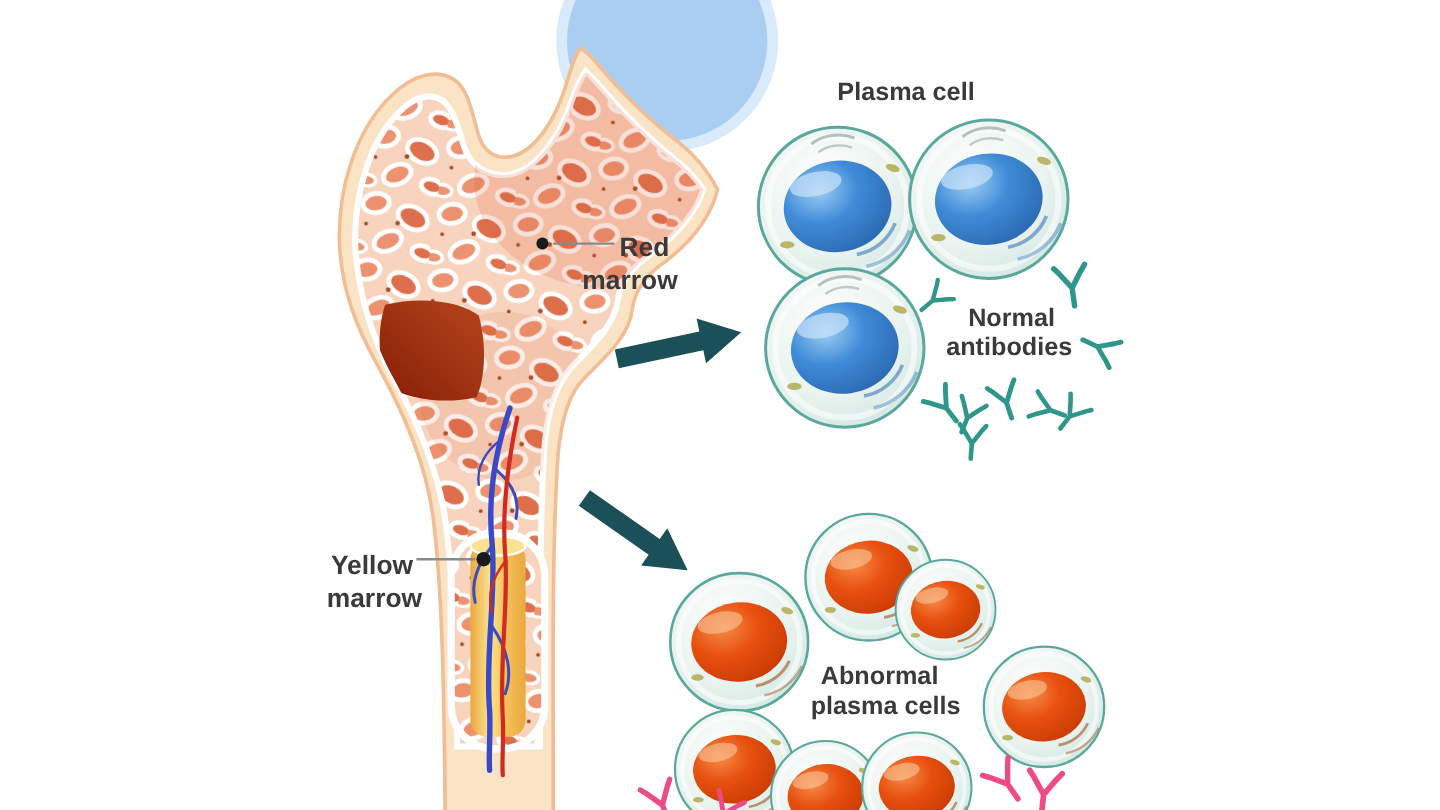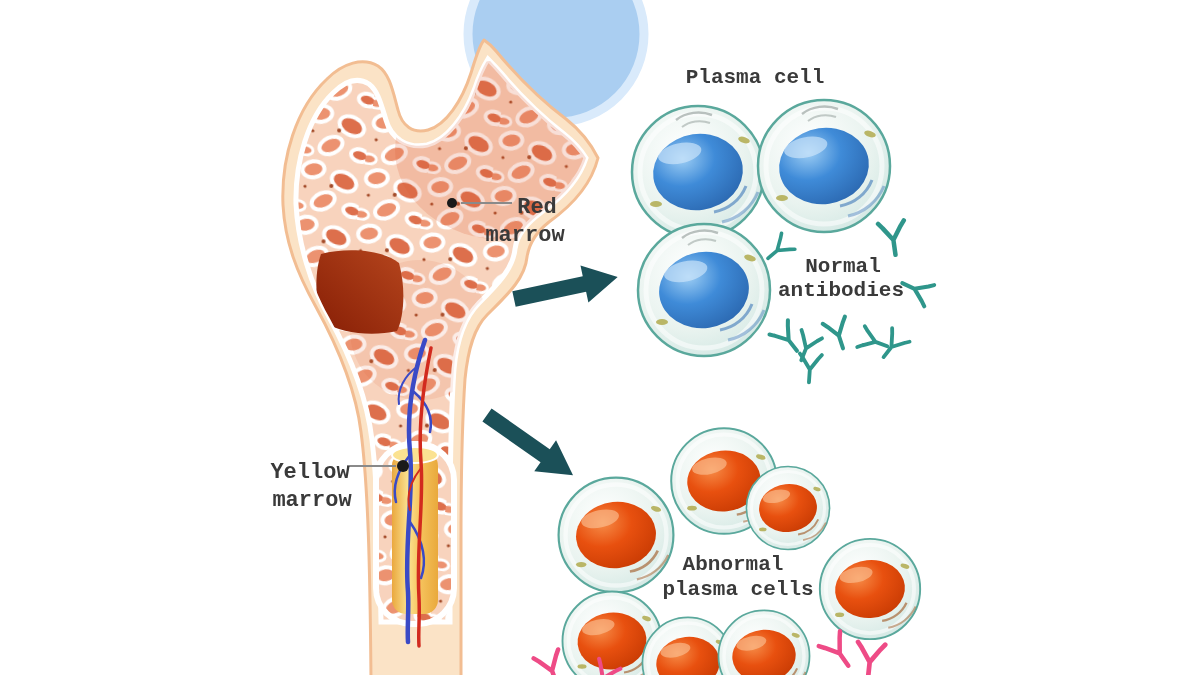--- a/index.html
+++ b/index.html
@@ -1,17 +1,17 @@
 <!DOCTYPE html>
 <html style="--c-background: #ffffff; --c-bone-cortical: #fbe3c6; --c-bone-border: #f2bd92; --c-spongy-bg: #f8d3bd; --c-trabecula: #ec9270; --c-trabecula-dark: #dd6f4c; --c-lesion-light: #b5451d; --c-lesion-dark: #871e05; --c-cartilage: #aacef1; --c-cartilage-border: #d9eafb; --c-yellow-marrow: #f6c45e; --c-yellow-marrow-light: #fbe291; --c-vein: #3a4ac6; --c-artery: #d22a1e; --c-arrow: #1b5058; --c-cell-membrane: #e9f3ef; --c-cell-outline: #5aa89c; --c-nucleus-blue: #3f8bd8; --c-nucleus-blue-light: #9ccdf4; --c-nucleus-blue-dark: #2a66ae; --c-nucleus-orange: #e8500f; --c-nucleus-orange-light: #f68b47; --c-nucleus-orange-dark: #c73a03; --c-antibody-normal: #2f968b; --c-antibody-abnormal: #ee4b86; --c-label-text: #3a3a3a; --c-pointer-line: #8a8a8a; --c-pointer-dot: #1a1a1a;"><head>
 <meta charset="utf-8">
 <style>
   html,body{margin:0;padding:0;background:#fff;}
   .stage{position:relative;width:1200px;height:675px;background:#fff;overflow:hidden;
-         font-family:Liberation Mono, monospace;}
+         font-family:Liberation Sans, sans-serif;}
   .stage svg{position:absolute;left:0;top:0;}
   text.lbl{fill:var(--c-label-text,#3a3a3a);font-weight:bold;font-size:21px;}
   text.lbl-big{fill:var(--c-label-text,#3a3a3a);font-weight:bold;font-size:22px;}
   .arrow{fill:var(--c-arrow,#1b5058);}
   .ab{fill:none;stroke-linecap:round;stroke-width:4.5px;}
   .ab-n{stroke:var(--c-antibody-normal,#2f968b);}
   .ab-a{stroke:var(--c-antibody-abnormal,#ee4b86);}
   .pointer{stroke:var(--c-pointer-line,#8a8a8a);stroke-width:2px;}
   .pdot{fill:var(--c-pointer-dot,#1a1a1a);}
 </style>

